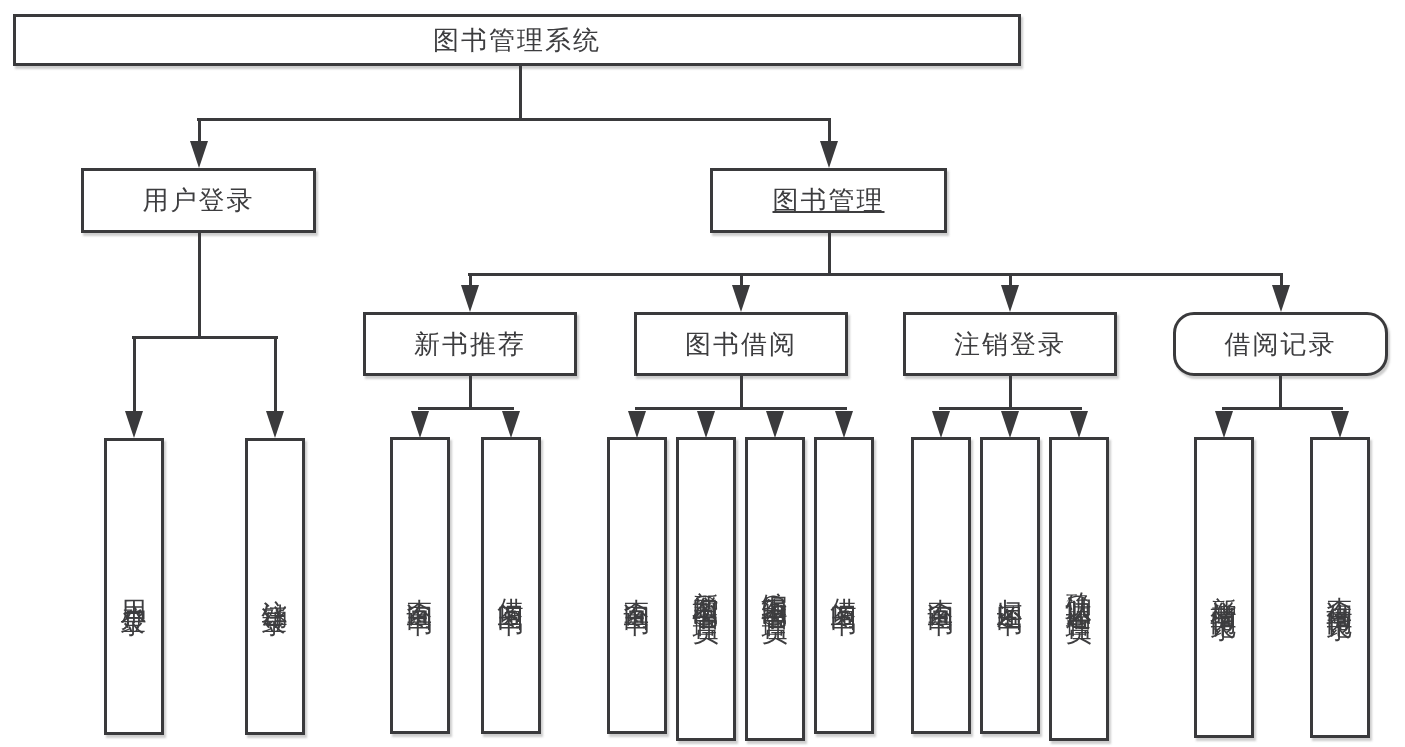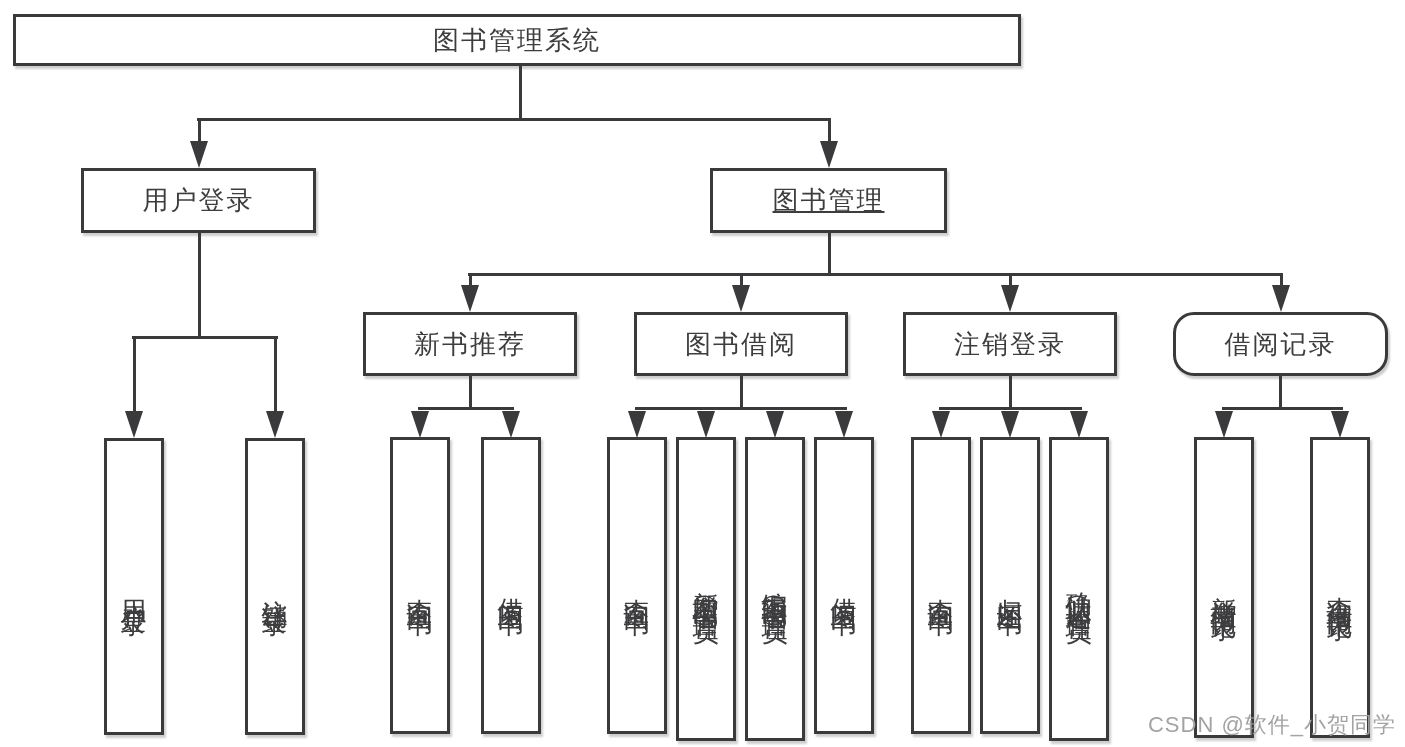--- a/index.html
+++ b/index.html
@@ -152,15 +152,14 @@
     <span class="lbl">确认归还（管理员）</span>
   </div>
 
   <div class="node vnode" style="left:1194px;top:437px;width:60px;height:301px;">
     <span class="lbl">新增借阅记录</span>
   </div>
   <div class="node vnode" style="left:1310px;top:437px;width:60px;height:301px;">
     <span class="lbl">查询借阅记录</span>
   </div>
 
-  <div id="watermark">CSDN @软件_小贺同学</div>
 
 </div>
 
 </body></html>

